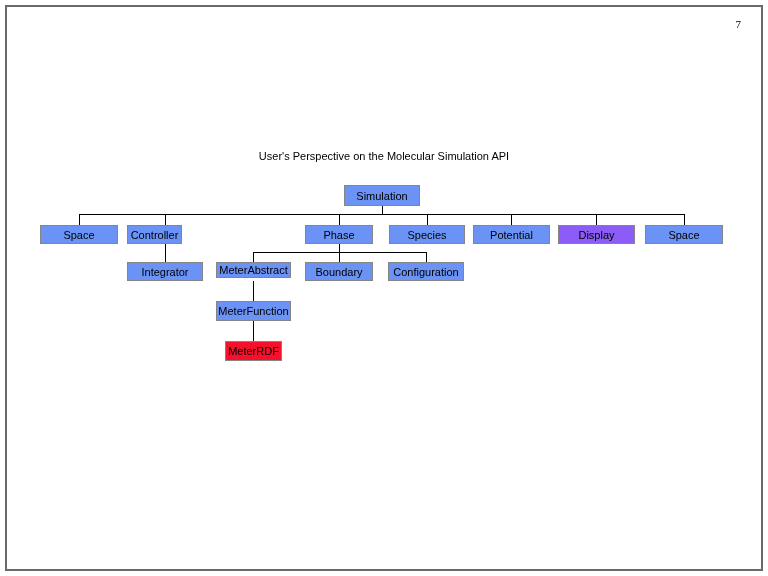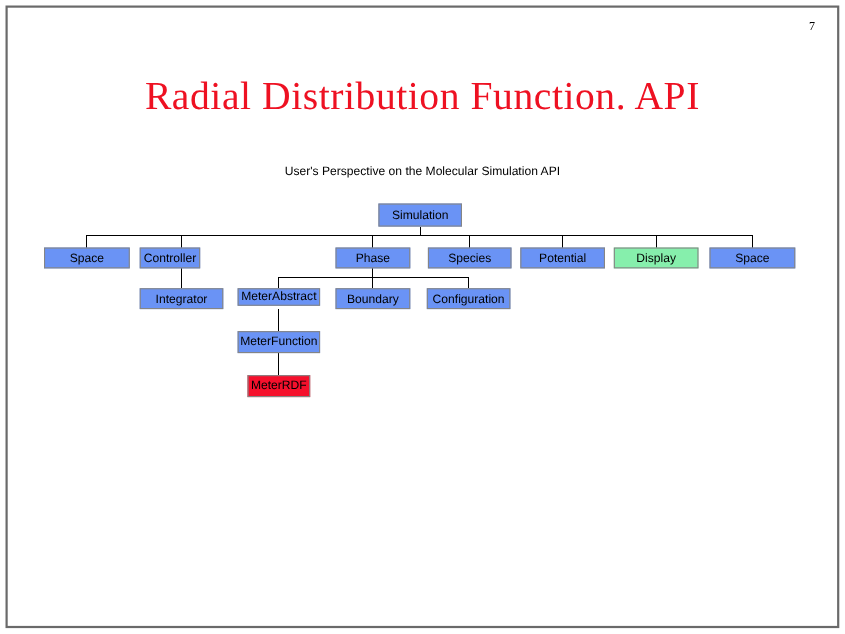--- a/index.html
+++ b/index.html
@@ -47,21 +47,20 @@
     white-space:nowrap;
     overflow:hidden;
   }
 </style>
 </head>
 <body>
 
 <div id="slide">
   <div id="frame"></div>
   <div id="page-number">7</div>
-  <div id="slide-title" style="color: rgb(238, 17, 34);">Radial Distribution Function. API</div>
   <div id="slide-subtitle">User's Perspective on the Molecular Simulation API</div>
   <div id="diagram">
     <svg id="edges" width="768" height="576" shape-rendering="crispEdges">
         <line x1="382" y1="206" x2="382" y2="214" stroke="#000000" stroke-width="1"></line>
         <line x1="79" y1="214" x2="684" y2="214" stroke="#000000" stroke-width="1"></line>
         <line x1="79" y1="214" x2="79" y2="225" stroke="#000000" stroke-width="1"></line>
         <line x1="165" y1="214" x2="165" y2="225" stroke="#000000" stroke-width="1"></line>
         <line x1="339" y1="214" x2="339" y2="225" stroke="#000000" stroke-width="1"></line>
         <line x1="427" y1="214" x2="427" y2="225" stroke="#000000" stroke-width="1"></line>
         <line x1="511.5" y1="214" x2="511.5" y2="225" stroke="#000000" stroke-width="1"></line>
@@ -76,21 +75,21 @@
         <line x1="253.5" y1="281" x2="253.5" y2="301" stroke="#000000" stroke-width="1"></line>
         <line x1="253.5" y1="321" x2="253.5" y2="341" stroke="#000000" stroke-width="1"></line>
       </svg>
     <div id="nodes">
         <div class="node" style="left: 344px; top: 185px; width: 76px; height: 21px; background: rgb(106, 147, 245); border-color: rgb(133, 133, 133);">Simulation</div>
         <div class="node" style="left: 40px; top: 225px; width: 78px; height: 19px; background: rgb(106, 147, 245); border-color: rgb(133, 133, 133);">Space</div>
         <div class="node" style="left: 127px; top: 225px; width: 55px; height: 19px; background: rgb(106, 147, 245); border-color: rgb(133, 133, 133);">Controller</div>
         <div class="node" style="left: 305px; top: 225px; width: 68px; height: 19px; background: rgb(106, 147, 245); border-color: rgb(133, 133, 133);">Phase</div>
         <div class="node" style="left: 389px; top: 225px; width: 76px; height: 19px; background: rgb(106, 147, 245); border-color: rgb(133, 133, 133);">Species</div>
         <div class="node" style="left: 473px; top: 225px; width: 77px; height: 19px; background: rgb(106, 147, 245); border-color: rgb(133, 133, 133);">Potential</div>
-        <div class="node" style="left: 558px; top: 225px; width: 77px; height: 19px; background: #86efac; border-color: rgb(133, 133, 133);">Display</div>
+        <div class="node" style="left: 558px; top: 225px; width: 77px; height: 19px; background: #8b5cf6; border-color: rgb(133, 133, 133);">Display</div>
         <div class="node" style="left: 645px; top: 225px; width: 78px; height: 19px; background: rgb(106, 147, 245); border-color: rgb(133, 133, 133);">Space</div>
         <div class="node" style="left: 127px; top: 262px; width: 76px; height: 19px; background: rgb(106, 147, 245); border-color: rgb(133, 133, 133);">Integrator</div>
         <div class="node" style="left: 216px; top: 262px; width: 75px; height: 16px; background: rgb(106, 147, 245); border-color: rgb(133, 133, 133);">MeterAbstract</div>
         <div class="node" style="left: 305px; top: 262px; width: 68px; height: 19px; background: rgb(106, 147, 245); border-color: rgb(133, 133, 133);">Boundary</div>
         <div class="node" style="left: 388px; top: 262px; width: 76px; height: 19px; background: rgb(106, 147, 245); border-color: rgb(133, 133, 133);">Configuration</div>
         <div class="node" style="left: 216px; top: 301px; width: 75px; height: 20px; background: rgb(106, 147, 245); border-color: rgb(133, 133, 133); text-align: right;">MeterFunction</div>
         <div class="node" style="left: 225px; top: 341px; width: 57px; height: 20px; background: rgb(245, 16, 44); border-color: rgb(133, 133, 133);">MeterRDF</div>
       </div>
   </div>
 </div>

